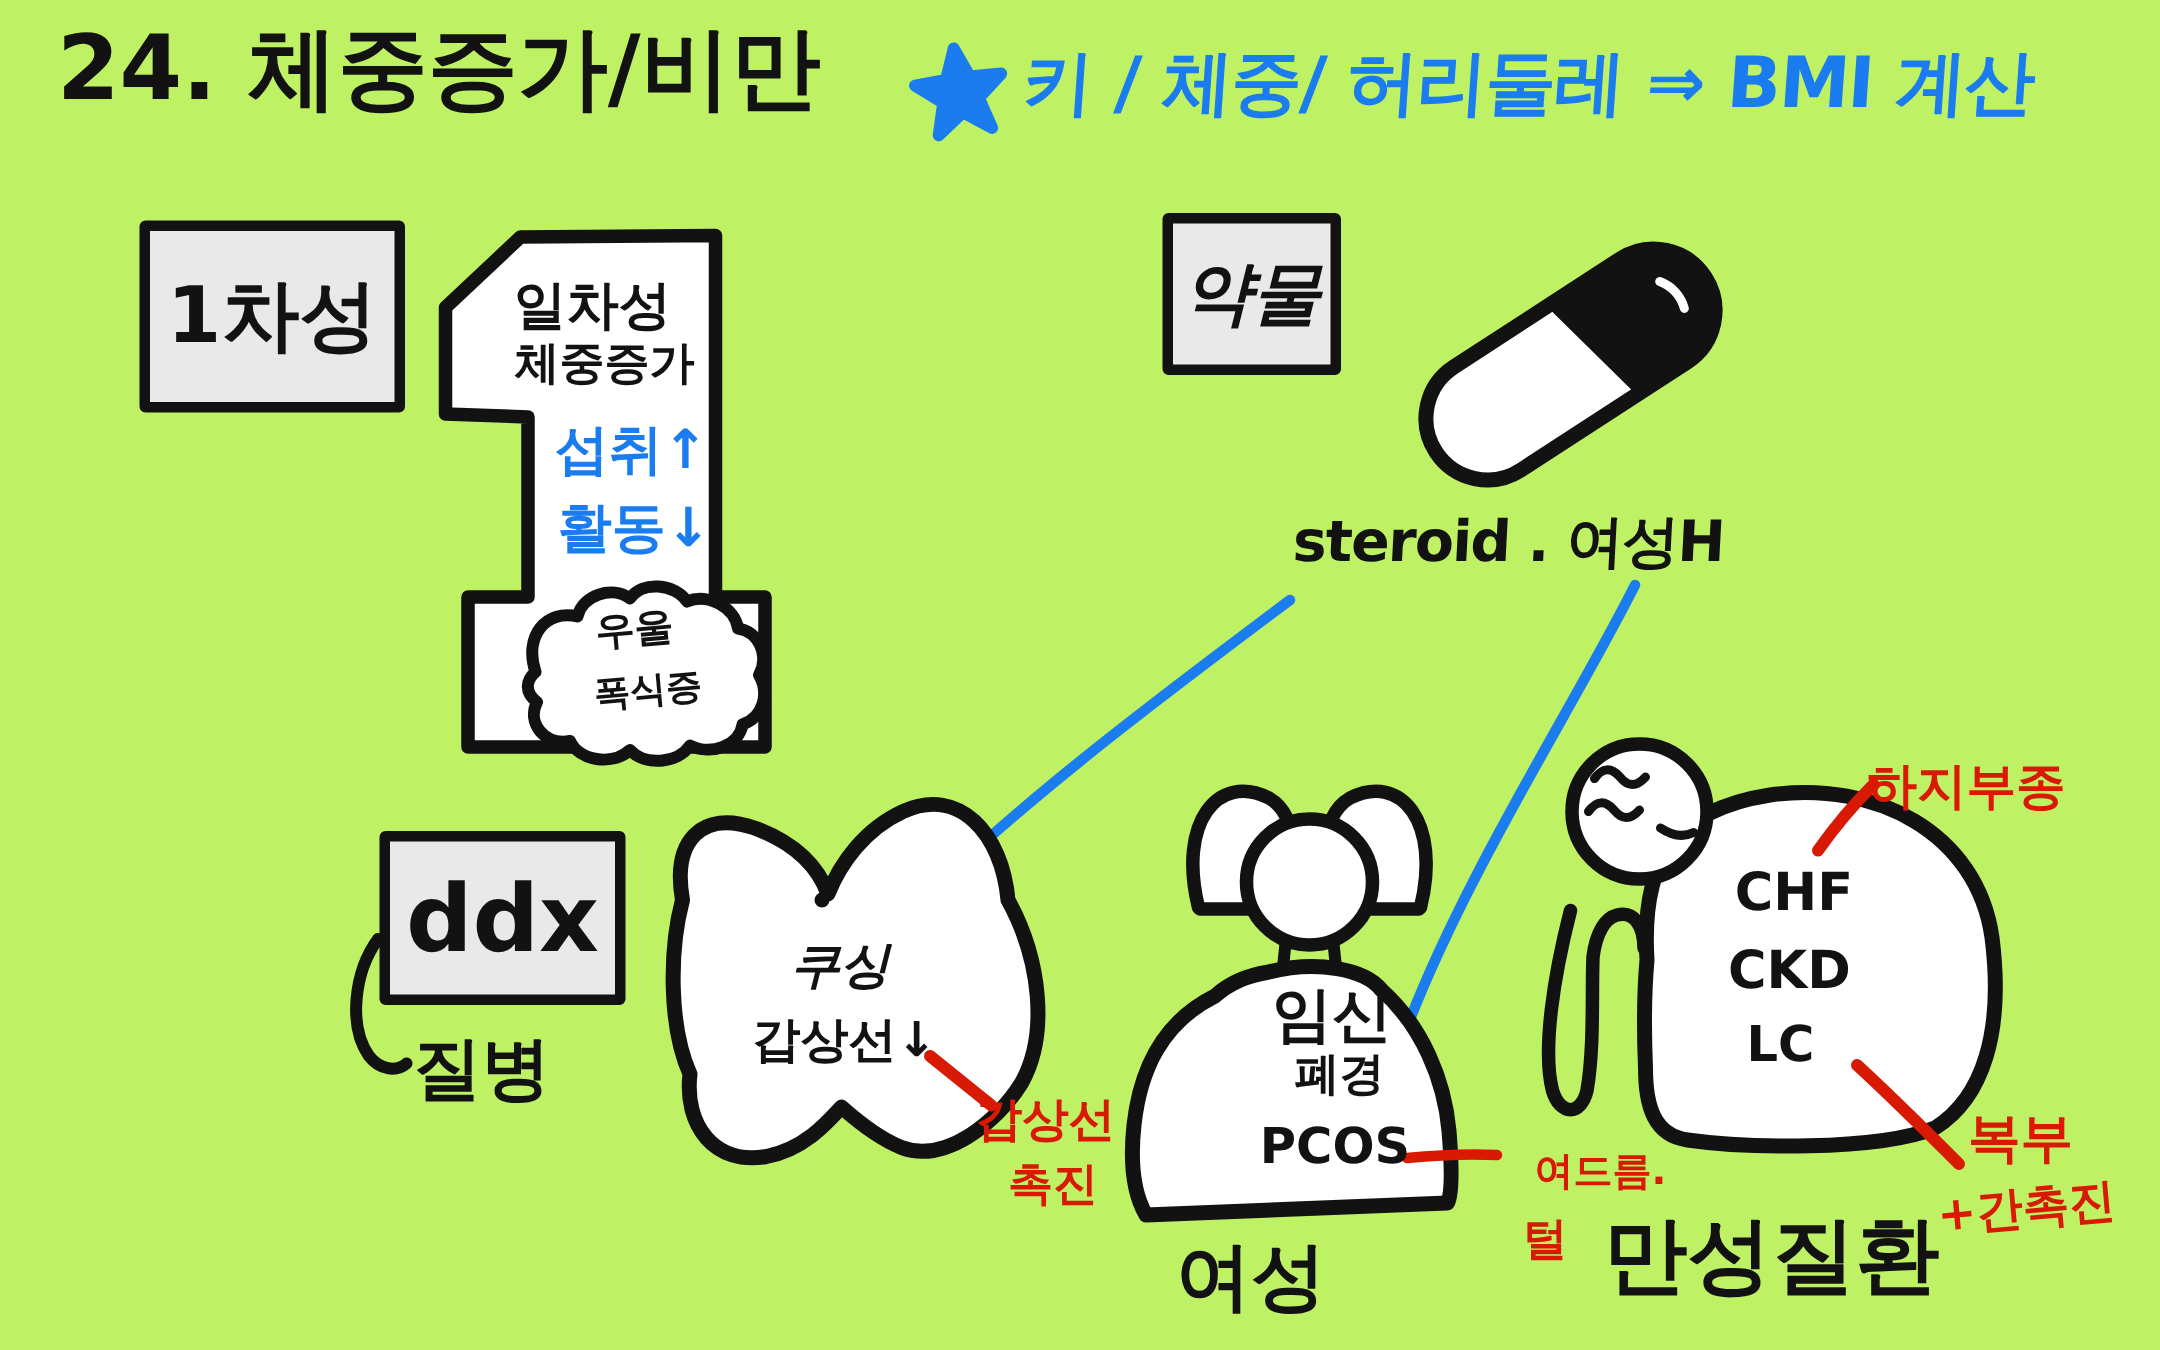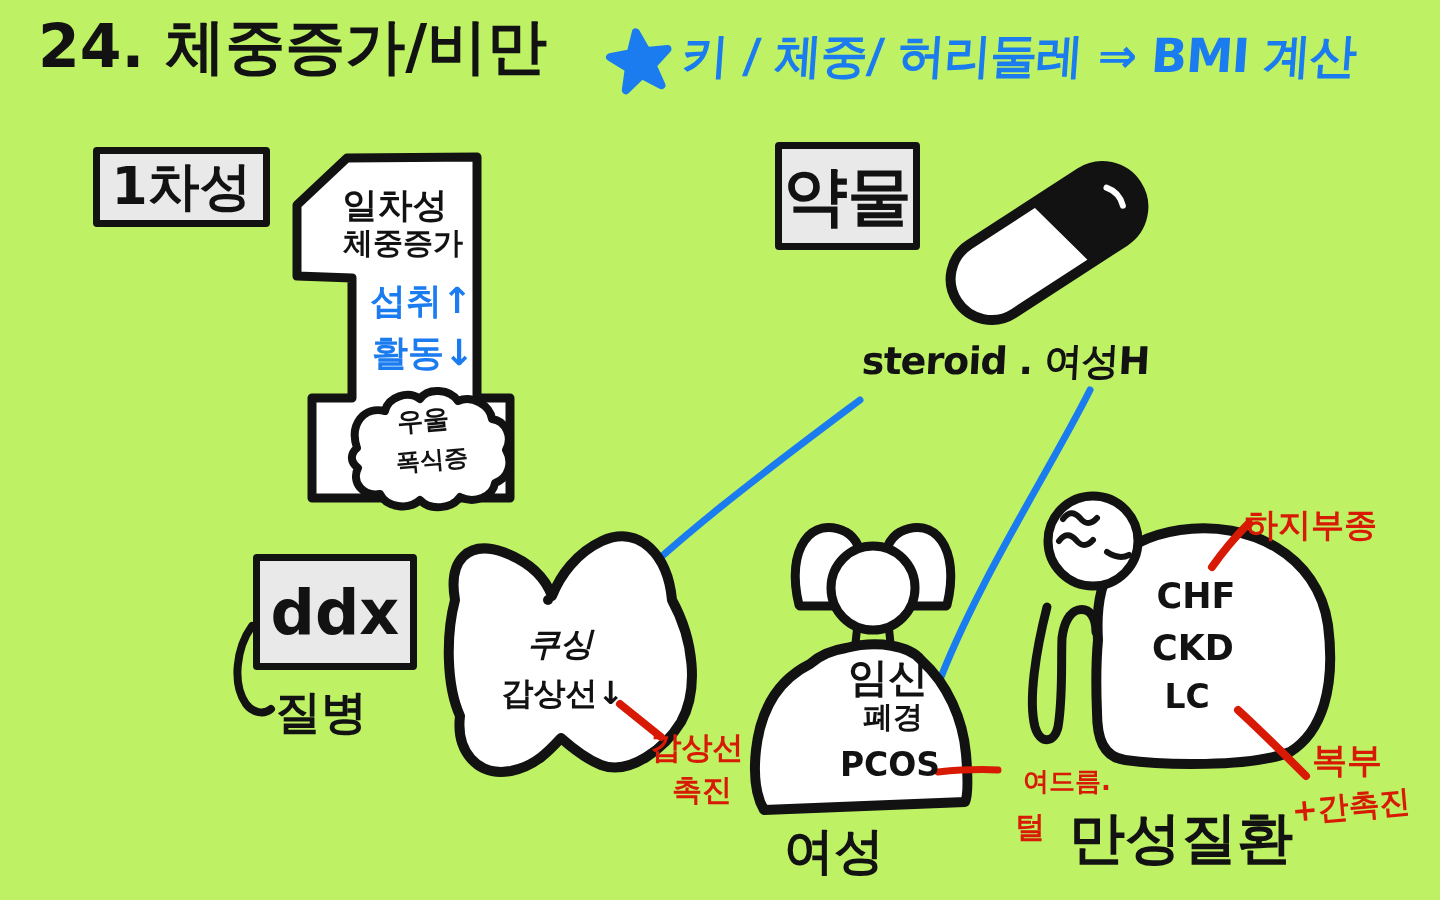--- a/index.html
+++ b/index.html
@@ -89,32 +89,32 @@
 
     <g transform="translate(640,62) rotate(-8)">
       <path d="M0,-30 L8,-10 L29,-9 L12,5 L18,26 L0,13 L-18,26 L-12,5 L-29,-9 L-8,-10 Z" fill="#1b7cf0" stroke="#1b7cf0" stroke-width="8" stroke-linejoin="round"></path>
     </g>
   </svg>
 
   <div class="tl ink" style="left:38px;top:16px;font-size:60px;">24. 체중증가/비만</div>
 
   <div class="tl blue hand" style="left:682px;top:32px;font-size:47px;transform:skewX(-4deg);">키 / 체중/ 허리둘레 ⇒ BMI 계산</div>
 
-  <div class="label-box" style="left:93px;top:147px;width:177px;height:80px;font-size:52px;text-align:center;">
+  <div class="label-box" style="left:93px;top:147px;width:177px;height:128px;font-size:52px;text-align:center;">
     <span>1차성</span>
   </div>
 
   <div class="t ink" style="left:395px;top:205px;font-size:35px;">일차성</div>
   <div class="t ink" style="left:403px;top:243px;font-size:30px;">체중증가</div>
   <div class="t blue" style="left:421px;top:301px;font-size:36px;">섭취↑</div>
   <div class="t blue" style="left:423px;top:353px;font-size:36px;">활동↓</div>
   <div class="t ink skew" style="left:423px;top:420px;font-size:26px;">우울</div>
   <div class="t ink skew" style="left:432px;top:460px;font-size:24px;">폭식증</div>
 
-  <div class="label-box" style="left:775px;top:142px;width:145px;height:108px;font-size:64px;">
+  <div class="label-box" style="left:775px;top:142px;width:119px;height:108px;font-size:46px;font-style:italic;">
     <span>약물</span>
   </div>
   <div class="tl ink hand" style="left:862px;top:342px;font-size:38px;transform:skewX(-3deg);">steroid . 여성H</div>
 
   <div class="label-box" style="left:253px;top:554px;width:164px;height:116px;font-size:62px;">
     <span>ddx</span>
   </div>
   <div class="t ink" style="left:321px;top:712px;font-size:46px;">질병</div>
 
   <div class="t ink" style="left:560px;top:643px;font-size:33px;font-style:italic;">쿠싱</div>

